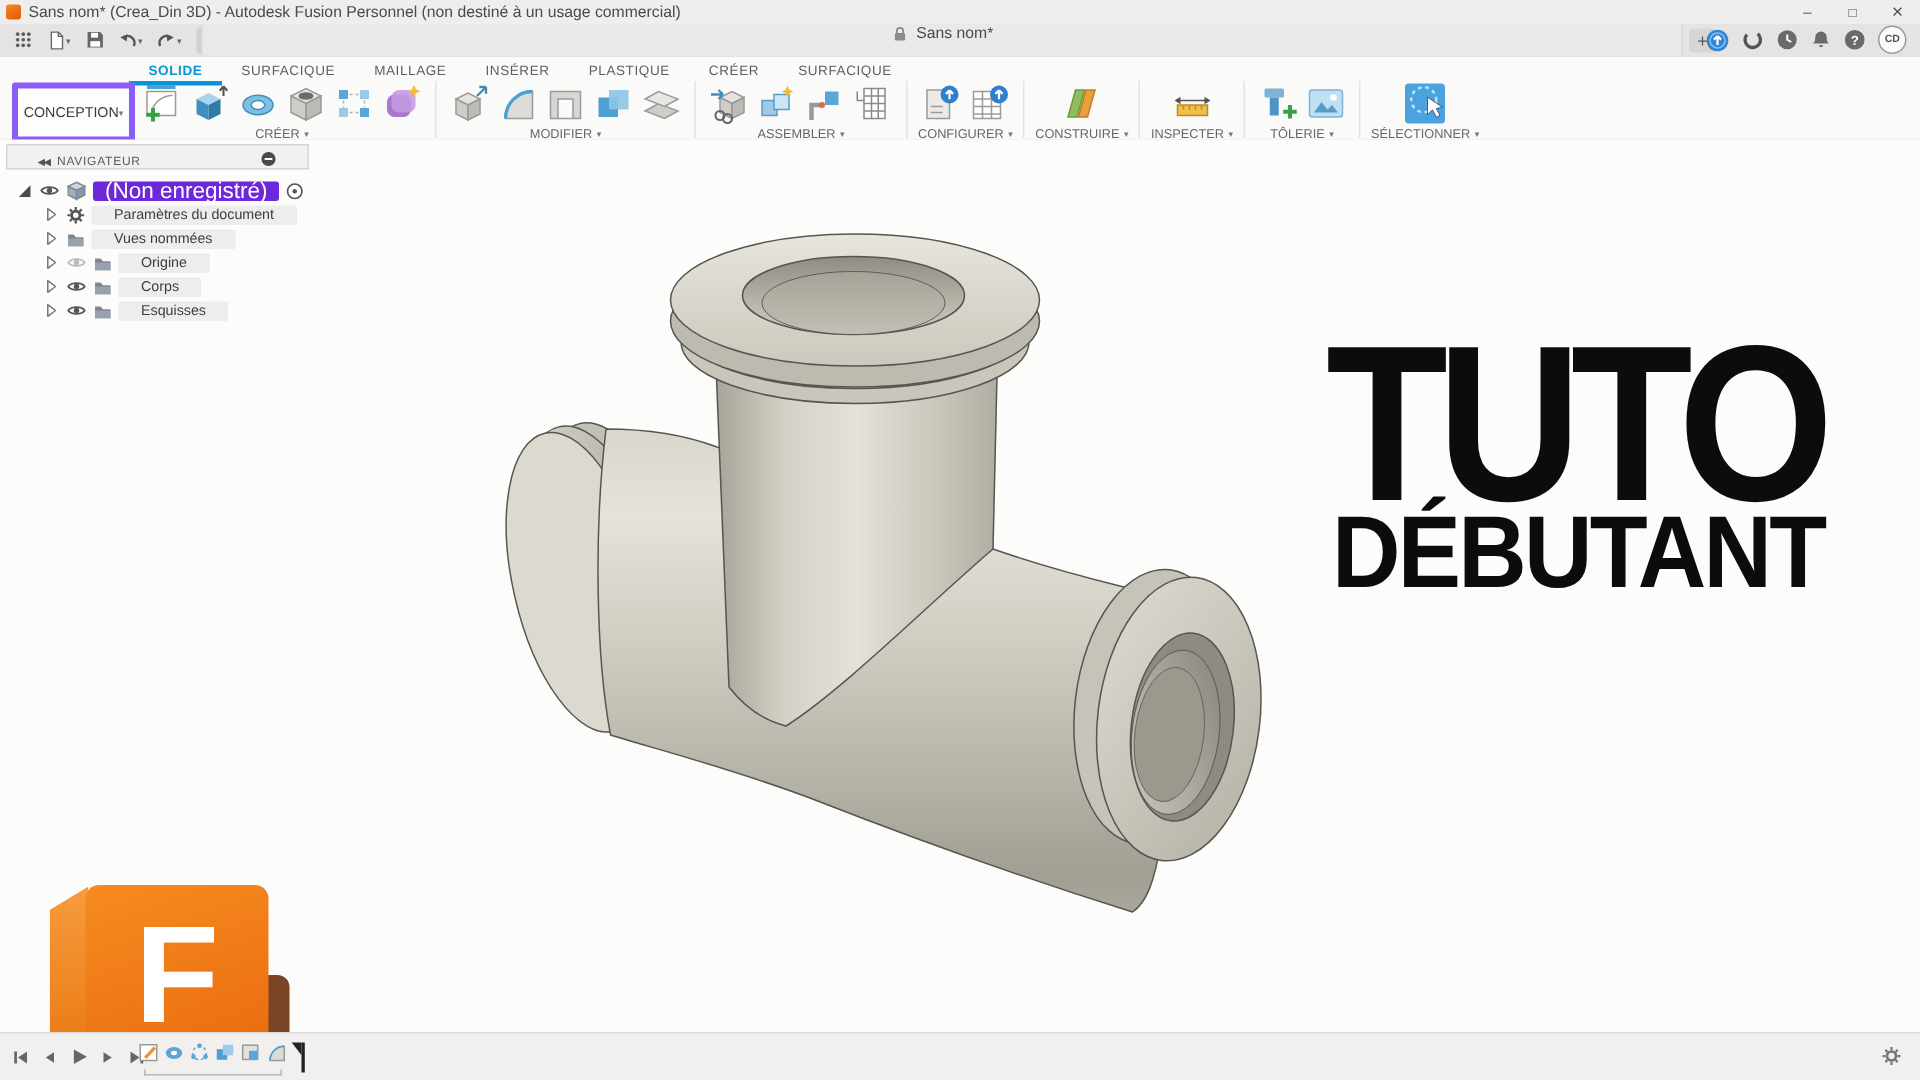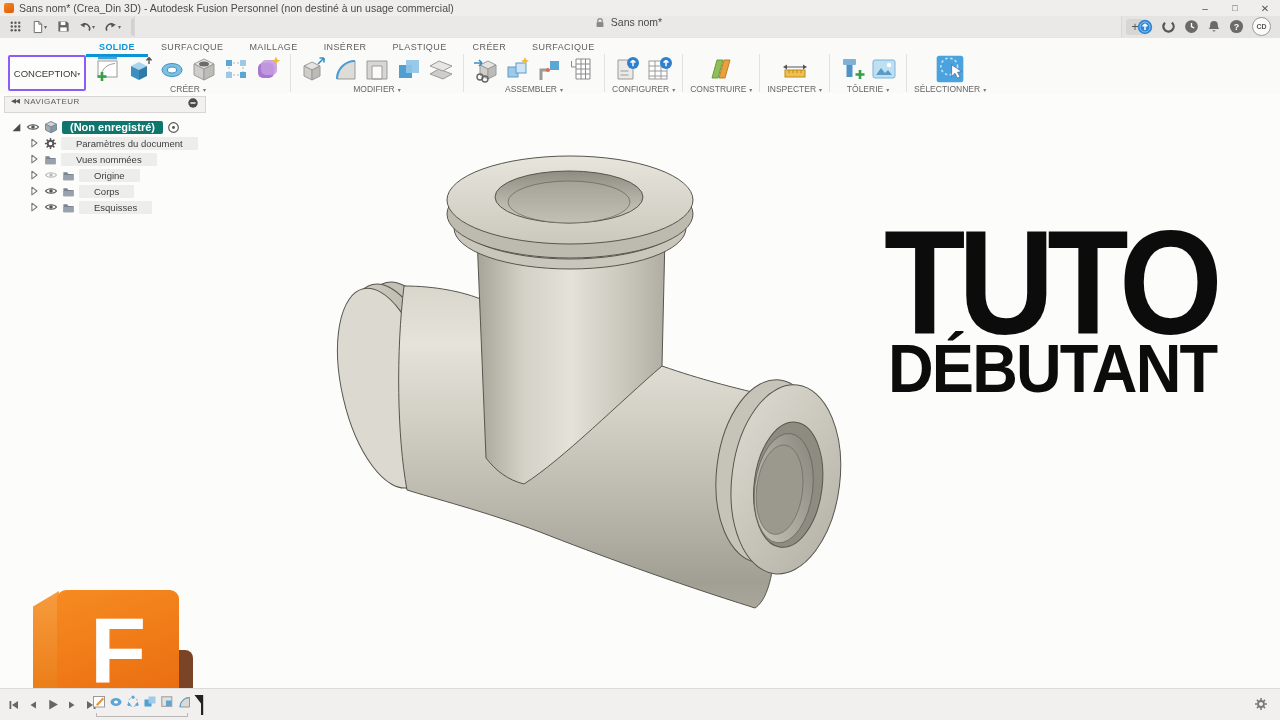--- a/index.html
+++ b/index.html
@@ -28,40 +28,40 @@
               display:flex;align-items:center;justify-content:center;font-size:12px;color:#555}
   #tb-right{right:0;top:0;height:21px;display:flex;align-items:center;gap:8px;padding-right:9px}
   #avatar{width:17px;height:17px;border-radius:50%;background:#fbfbfa;border:1px solid #9a9a9a;
           display:flex;align-items:center;justify-content:center;font-size:7px;color:#555;font-weight:bold}
 
   
   #ribbon{left:0;top:38px;width:1280px;height:55px;background:#fafaf9;border-bottom:1px solid #d5d4d3}
   #rtabs{position:absolute;left:86px;top:1px;height:15px;display:flex}
   .rtab{padding:0 13px;font-size:9px;letter-spacing:.4px;color:#5f5f5f;display:flex;align-items:center;height:15px}
   .rtab.active{color:#0696D7;border-bottom:3px solid #0696D7;font-weight:bold}
-  #workspace-btn{position:absolute;left:8px;top:17px;width:74px;height:32px;border:2px solid #8b5cf6;border-radius:2px;
+  #workspace-btn{position:absolute;left:8px;top:17px;width:74px;height:32px;border:4px solid #8b5cf6;border-radius:2px;
                  background:#fdfdfc;display:flex;align-items:center;justify-content:center;gap:0;font-size:9.5px;color:#3a3a3a}
   #rgroups{position:absolute;left:88px;top:16px;display:flex;align-items:flex-start}
   .rgroup{display:flex;flex-direction:column;align-items:center;padding:0 5px}
   .ricons{display:flex;gap:2px;height:30px;align-items:center}
   .rtool{width:30px;height:30px;display:flex;align-items:center;justify-content:center;border-radius:2px}
   .rlabel{font-size:8.5px;color:#666;margin-top:0;display:flex;align-items:center;gap:3px;height:10px}
   .gc{font-size:6px;color:#777}
   .rdiv{width:1px;background:#e3e2e1;height:38px;margin:0 2px}
 
   
   #canvas{left:0;top:93px;width:1280px;height:595px;background:#fcfcfb}
 
   
   #navigator{left:4px;top:3px;width:202px}
-  #nav-head{height:15px;background:#f2f1f0;border:1px solid #d7d6d5;display:flex;align-items:flex-start;
-            padding:0 6px;font-size:8px;color:#5a5a5a;letter-spacing:.5px}
+  #nav-head{height:15px;background:#f2f1f0;border:1px solid #d7d6d5;display:flex;align-items:flex-end;
+            padding:0 20px;font-size:8px;color:#5a5a5a;letter-spacing:.5px}
   .chev{font-size:6.5px;letter-spacing:-1px;color:#555;margin-right:5px}
   .nrow{height:16px;display:flex;align-items:center;gap:4px;font-size:9.5px;color:#3d3d3d}
-  .pill{background:#0f766e;color:#fff;border-radius:2px;padding:0 8px;font-size:11px;height:13px;line-height:13px;font-weight:bold}
+  .pill{background:#6d28d9;color:#fff;border-radius:2px;padding:0 8px;font-size:15px;height:13px;line-height:13px;font-weight:normal}
   .tlabel{background:rgba(236,236,235,.95);padding:0 15px;height:13px;line-height:13px;border-radius:1px}
 
   
   #tuto{left:884px;top:116px;font-size:148px;font-weight:bold;letter-spacing:-8px;line-height:1;color:#0c0c0c;
         transform:scaleX(.9);transform-origin:left top}
   #debutant{left:888px;top:241px;font-size:68px;font-weight:bold;letter-spacing:-2px;line-height:1;color:#0c0c0c;
         transform:scaleX(.93);transform-origin:left top}
 
   
   #badge{left:33px;top:495px;width:162px;height:170px}

